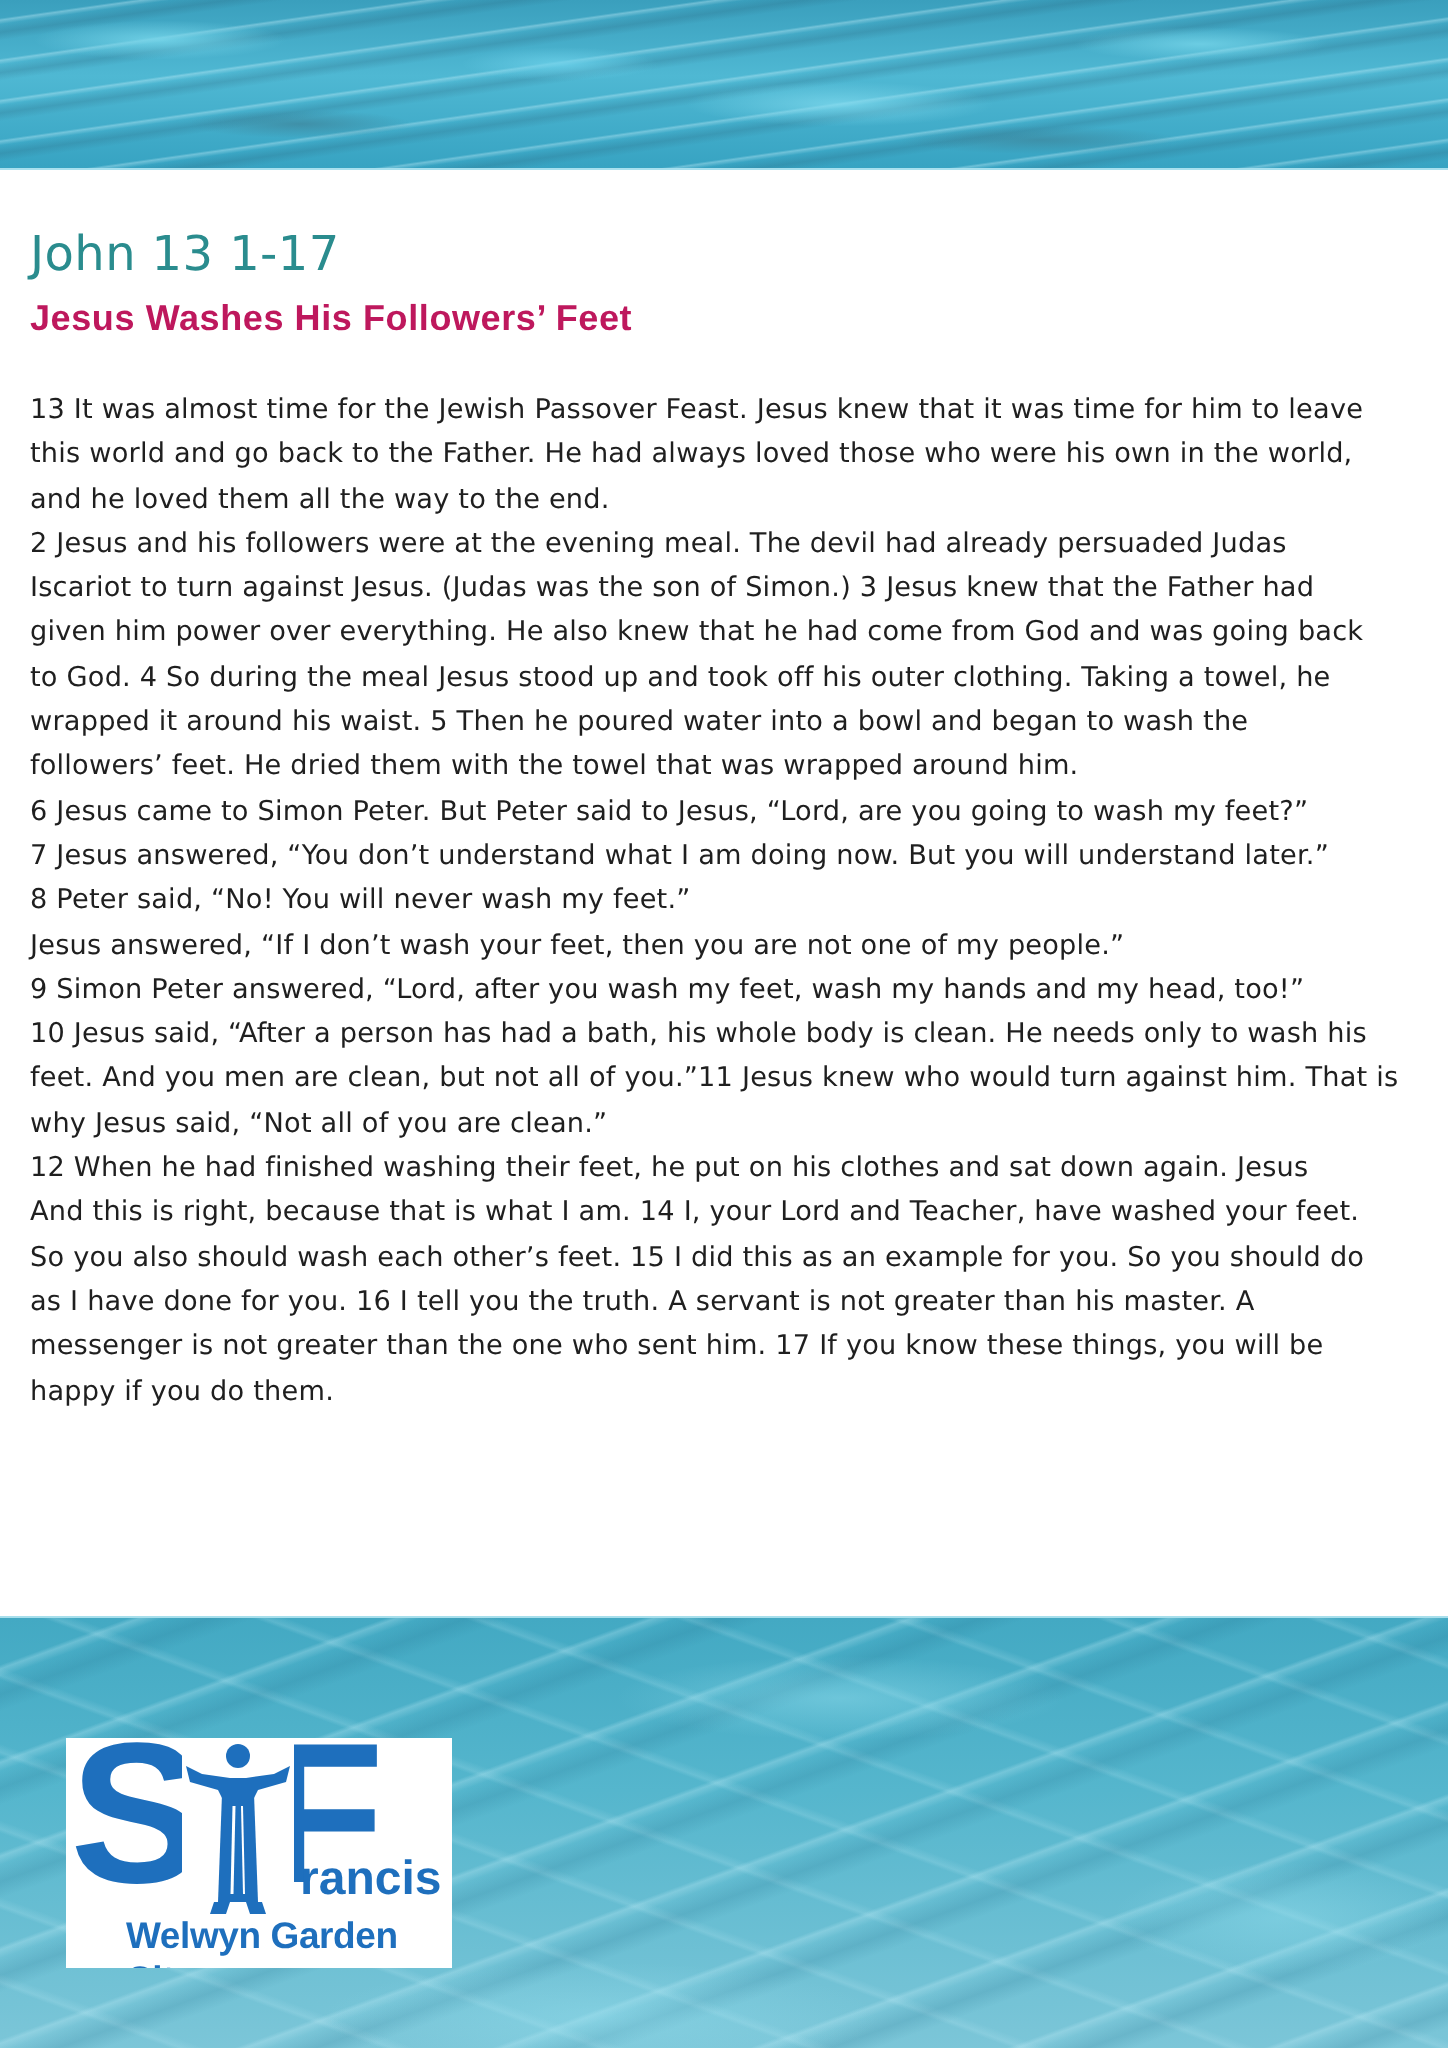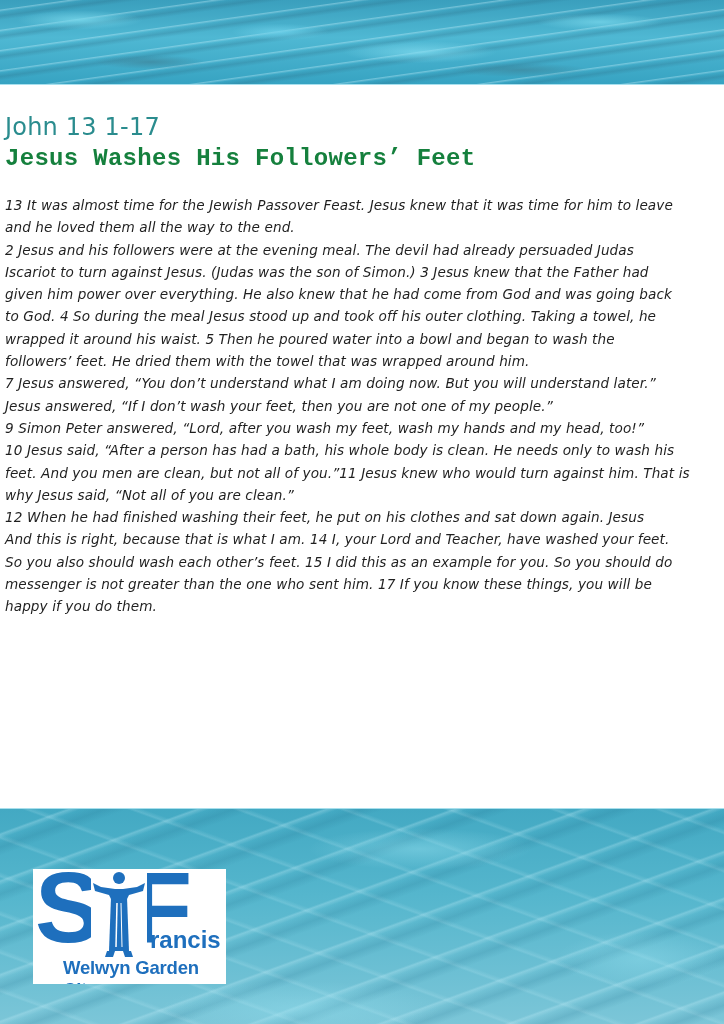--- a/index.html
+++ b/index.html
@@ -21,61 +21,65 @@
     position:absolute; left:0; top:808px; width:724px; height:216px;
     background:
       radial-gradient(ellipse 160px 30px at 420px 40px, rgba(150,225,240,0.45), transparent 70%),
       radial-gradient(ellipse 120px 40px at 640px 150px, rgba(150,225,240,0.4), transparent 70%),
       radial-gradient(ellipse 200px 40px at 300px 200px, rgba(150,225,240,0.4), transparent 70%),
       repeating-linear-gradient(160deg, rgba(255,255,255,0) 0 22px, rgba(200,240,250,0.28) 24px, rgba(255,255,255,0) 28px, rgba(30,110,140,0.18) 36px, rgba(255,255,255,0) 44px),
       repeating-linear-gradient(20deg, rgba(255,255,255,0) 0 30px, rgba(200,240,250,0.18) 32px, rgba(255,255,255,0) 36px),
       linear-gradient(180deg, #43a9c3 0%, #55b6cd 40%, #7cc6d8 100%);
     border-top:1px solid #a8dfec;
   }
-  .content { position:absolute; left:5px; top:112px; width:700px; }
+  .content { position:absolute; left:15px; top:112px; width:700px; }
   .title { margin:0; color:#2a8c8e; font-family:"DejaVu Sans", sans-serif; font-weight:normal; font-size:24px; line-height:30px; letter-spacing:0.2px; }
-  .subtitle { margin:6px 0 0 0; color:#15803d; font-family:Liberation Mono, monospace; font-weight:bold; font-size:24px; line-height:22px; letter-spacing:0.3px; }
+  .subtitle { margin:6px 0 0 0; color:#be185d; font-family:Liberation Sans, sans-serif; font-weight:bold; font-size:18px; line-height:22px; letter-spacing:0.3px; }
   .body-text { margin-top:24px; }
-  .line { display:block; color:#1f1f1f; font-size:13.6px; line-height:22.3px; white-space:nowrap; font-family:"DejaVu Sans", sans-serif; letter-spacing:0.1px;font-style:italic; }
+  .line { display:block; color:#1f1f1f; font-size:13.6px; line-height:22.3px; white-space:nowrap; font-family:"DejaVu Sans", sans-serif; letter-spacing:0.1px; }
   .logo {
     position:absolute; left:33px; top:869px; width:193px; height:115px; background:#ffffff; overflow:hidden;
   }
   .logo .big { position:absolute; color:#1e6fbd; font-family:"Liberation Sans", sans-serif; font-weight:bold; }
   .logo .S { left:2px; top:-12px; font-size:100px; line-height:100px; }
   .logo .F { left:98px; top:-12px; font-size:100px; line-height:100px; }
   .logo .rancis { left:117px; top:56px; font-size:24px; line-height:30px; }
   .logo .wgc { left:4px; top:88px; font-size:18.5px; line-height:22px; letter-spacing:-0.2px;margin-left:26px; }
   .logo svg { position:absolute; left:58px; top:0px; }
 </style>
 </head>
 <body>
 
 <div class="water-top"></div>
 
 <div class="content">
   <h1 class="title">John 13 1-17</h1>
   <h2 class="subtitle">Jesus Washes His Followers’ Feet</h2>
   <div class="body-text">
     <span class="line">13 It was almost time for the Jewish Passover Feast. Jesus knew that it was time for him to leave</span>
+    <span class="line">this world and go back to the Father. He had always loved those who were his own in the world,</span>
     <span class="line">and he loved them all the way to the end.</span>
     <span class="line">2 Jesus and his followers were at the evening meal. The devil had already persuaded Judas</span>
     <span class="line">Iscariot to turn against Jesus. (Judas was the son of Simon.) 3 Jesus knew that the Father had</span>
     <span class="line">given him power over everything. He also knew that he had come from God and was going back</span>
     <span class="line">to God. 4 So during the meal Jesus stood up and took off his outer clothing. Taking a towel, he</span>
     <span class="line">wrapped it around his waist. 5 Then he poured water into a bowl and began to wash the</span>
     <span class="line">followers’ feet. He dried them with the towel that was wrapped around him.</span>
+    <span class="line">6 Jesus came to Simon Peter. But Peter said to Jesus, “Lord, are you going to wash my feet?”</span>
     <span class="line">7 Jesus answered, “You don’t understand what I am doing now. But you will understand later.”</span>
+    <span class="line">8 Peter said, “No! You will never wash my feet.”</span>
     <span class="line">Jesus answered, “If I don’t wash your feet, then you are not one of my people.”</span>
     <span class="line">9 Simon Peter answered, “Lord, after you wash my feet, wash my hands and my head, too!”</span>
     <span class="line">10 Jesus said, “After a person has had a bath, his whole body is clean. He needs only to wash his</span>
     <span class="line">feet. And you men are clean, but not all of you.”11 Jesus knew who would turn against him. That is</span>
     <span class="line">why Jesus said, “Not all of you are clean.”</span>
     <span class="line">12 When he had finished washing their feet, he put on his clothes and sat down again. Jesus</span>
     <span class="line">And this is right, because that is what I am. 14 I, your Lord and Teacher, have washed your feet.</span>
     <span class="line">So you also should wash each other’s feet. 15 I did this as an example for you. So you should do</span>
+    <span class="line">as I have done for you. 16 I tell you the truth. A servant is not greater than his master. A</span>
     <span class="line">messenger is not greater than the one who sent him. 17 If you know these things, you will be</span>
     <span class="line">happy if you do them.</span>
   </div>
 </div>
 
 <div class="water-bottom"></div>
 
 <div class="logo">
   <span class="big S">S</span>
   <span class="big F">F</span>

